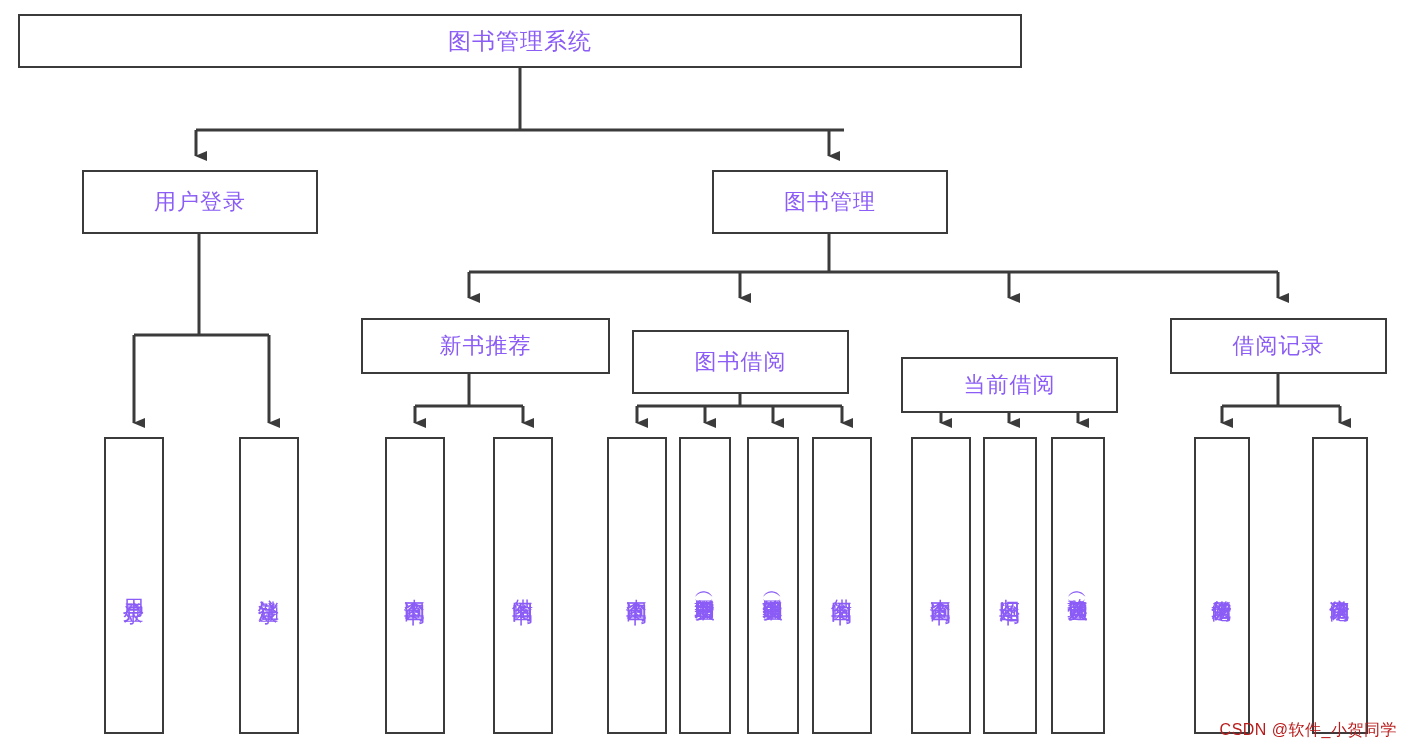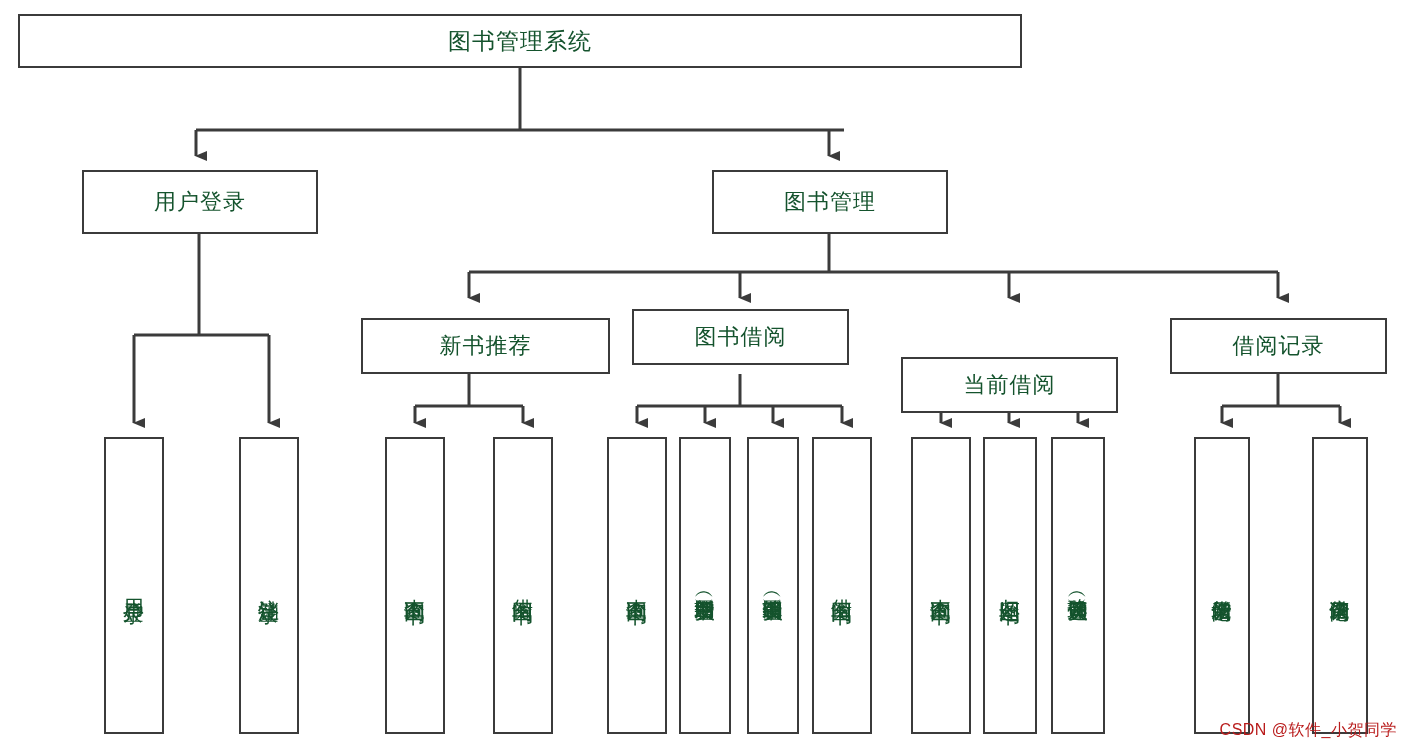--- a/index.html
+++ b/index.html
@@ -27,21 +27,21 @@
     pointer-events: none;
   }
   .node {
     position: absolute;
     box-sizing: border-box;
     background: #ffffff;
     border: 2px solid #3b3b3b;
     display: flex;
     align-items: center;
     justify-content: center;
-    color: #14532d;
+    color: #8b5cf6;
   }
   .node-label {
     display: block;
     text-align: center;
     white-space: nowrap;
     line-height: 1.15;
   }
   
   .node.horiz .node-label {
     font-size: 22px;
@@ -141,21 +141,21 @@
   <div class="node horiz" style="left:82px; top:170px; width:236px; height:64px;">
     <span class="node-label">用户登录</span>
   </div>
   <div class="node horiz" style="left:712px; top:170px; width:236px; height:64px;">
     <span class="node-label">图书管理</span>
   </div>
 
   <div class="node horiz" style="left:361px; top:318px; width:249px; height:56px;">
     <span class="node-label">新书推荐</span>
   </div>
-  <div class="node horiz" style="left:632px; top:309px; width:217px; height:56px;">
+  <div class="node horiz" style="left:632px; top:330px; width:217px; height:64px;">
     <span class="node-label">图书借阅</span>
   </div>
   <div class="node horiz" style="left:901px; top:318px; width:217px; height:56px;margin-top:39px;">
     <span class="node-label">当前借阅</span>
   </div>
   <div class="node horiz" style="left:1170px; top:318px; width:217px; height:56px;">
     <span class="node-label">借阅记录</span>
   </div>
 
   <div class="node leaf" style="left:104px; top:437px; width:60px; height:297px;">

